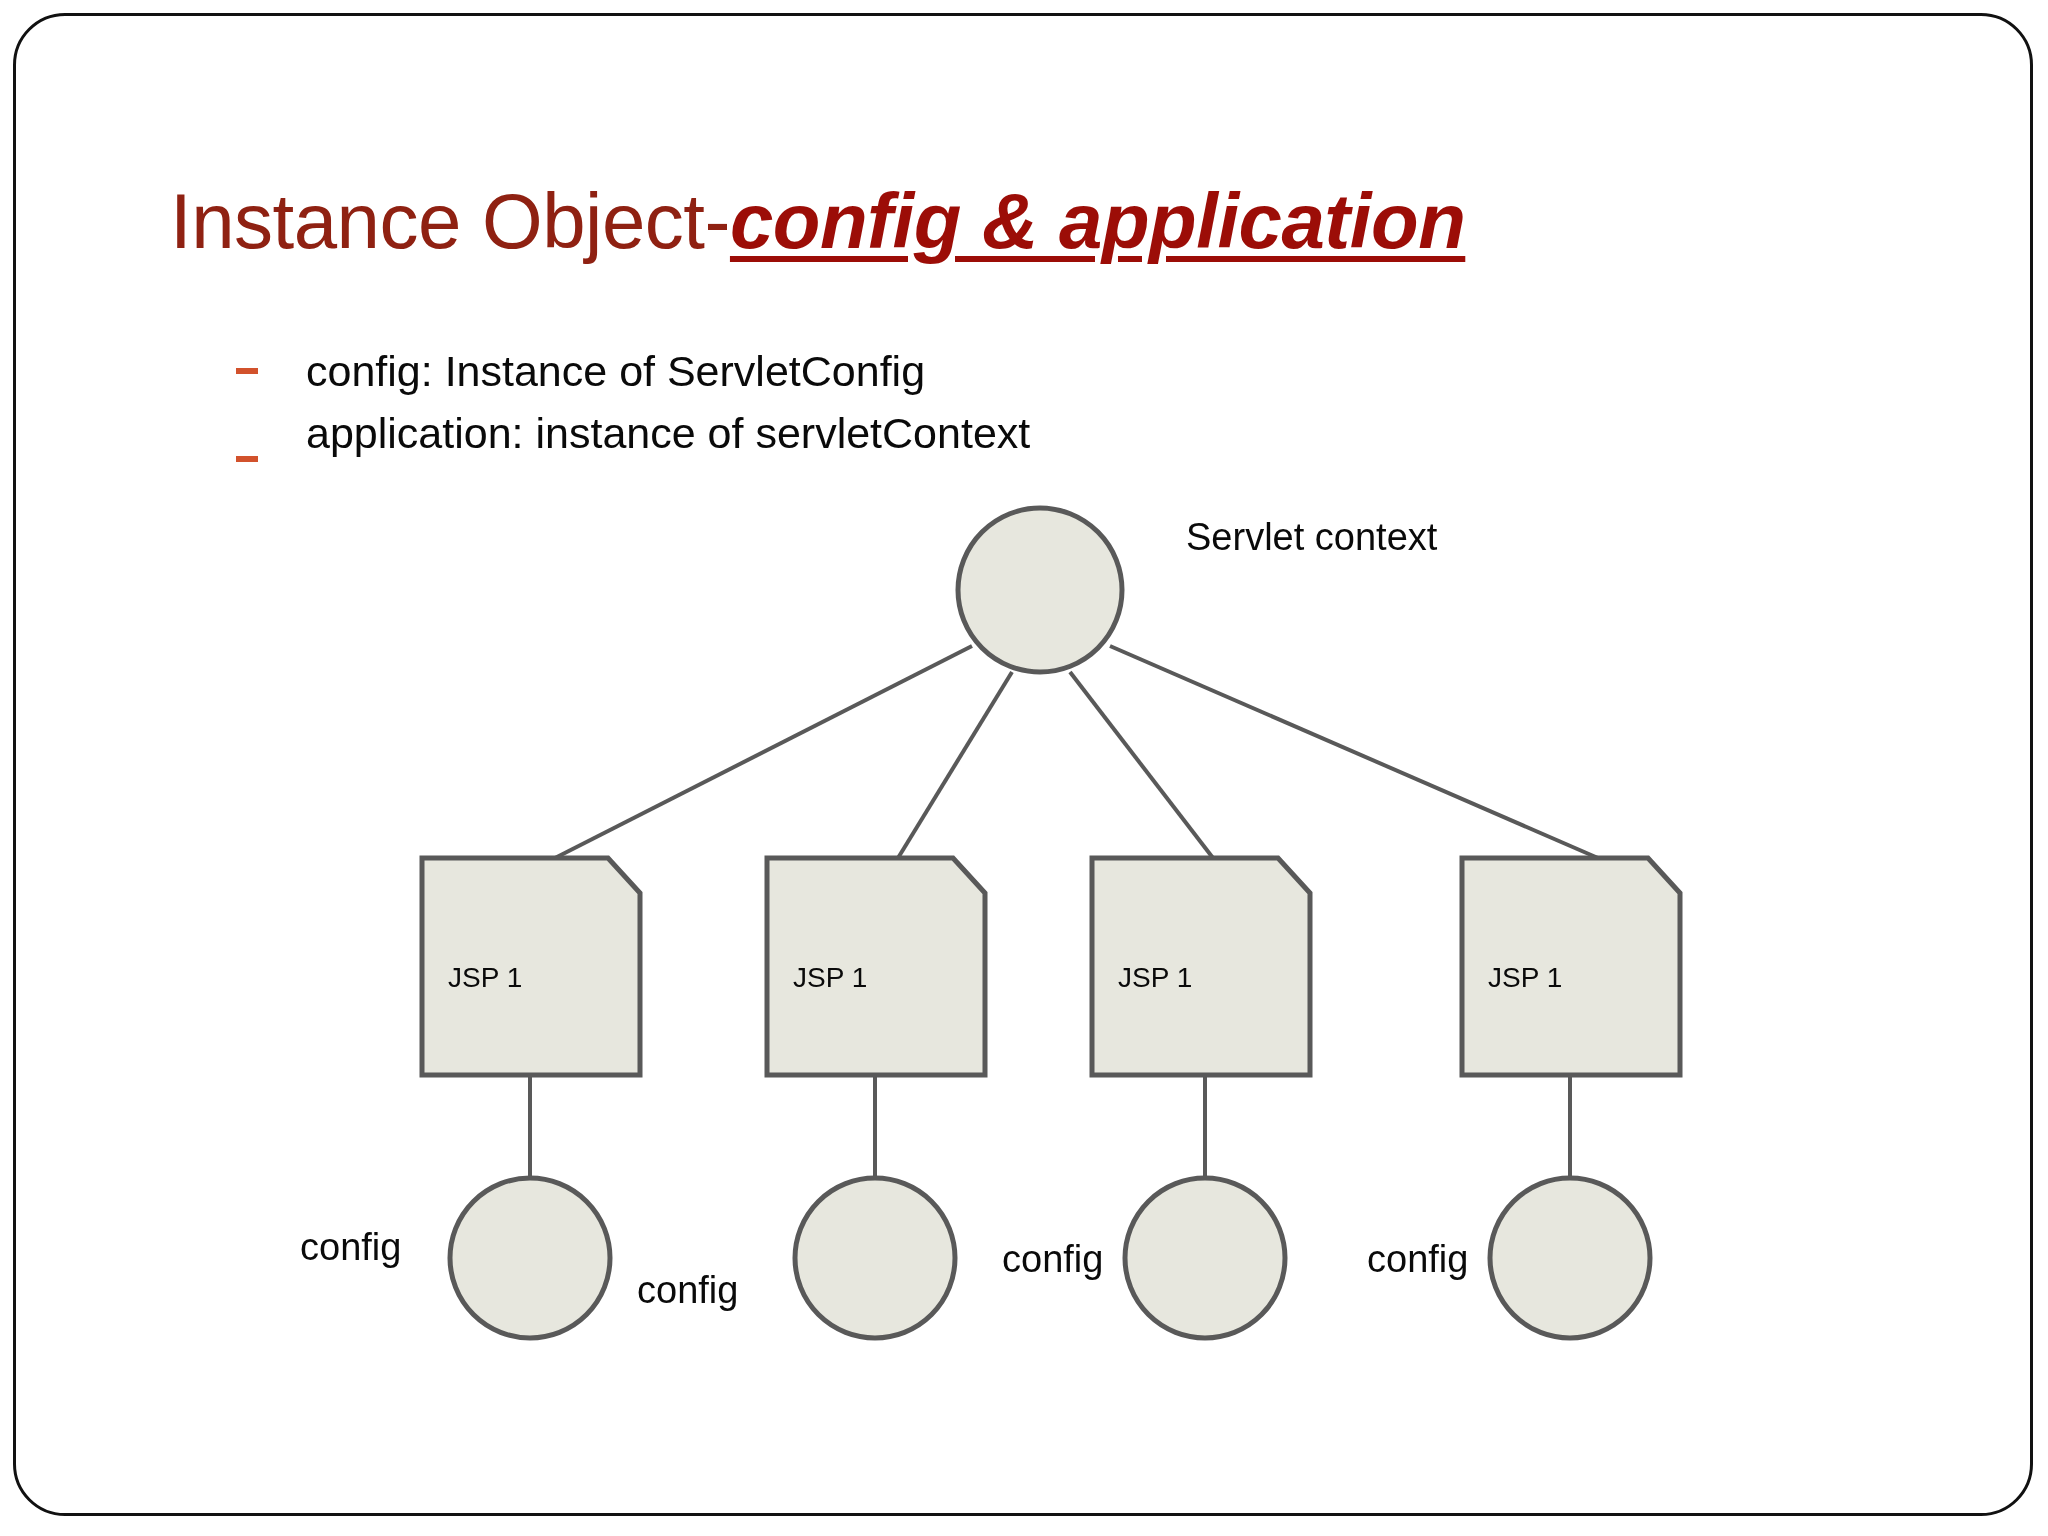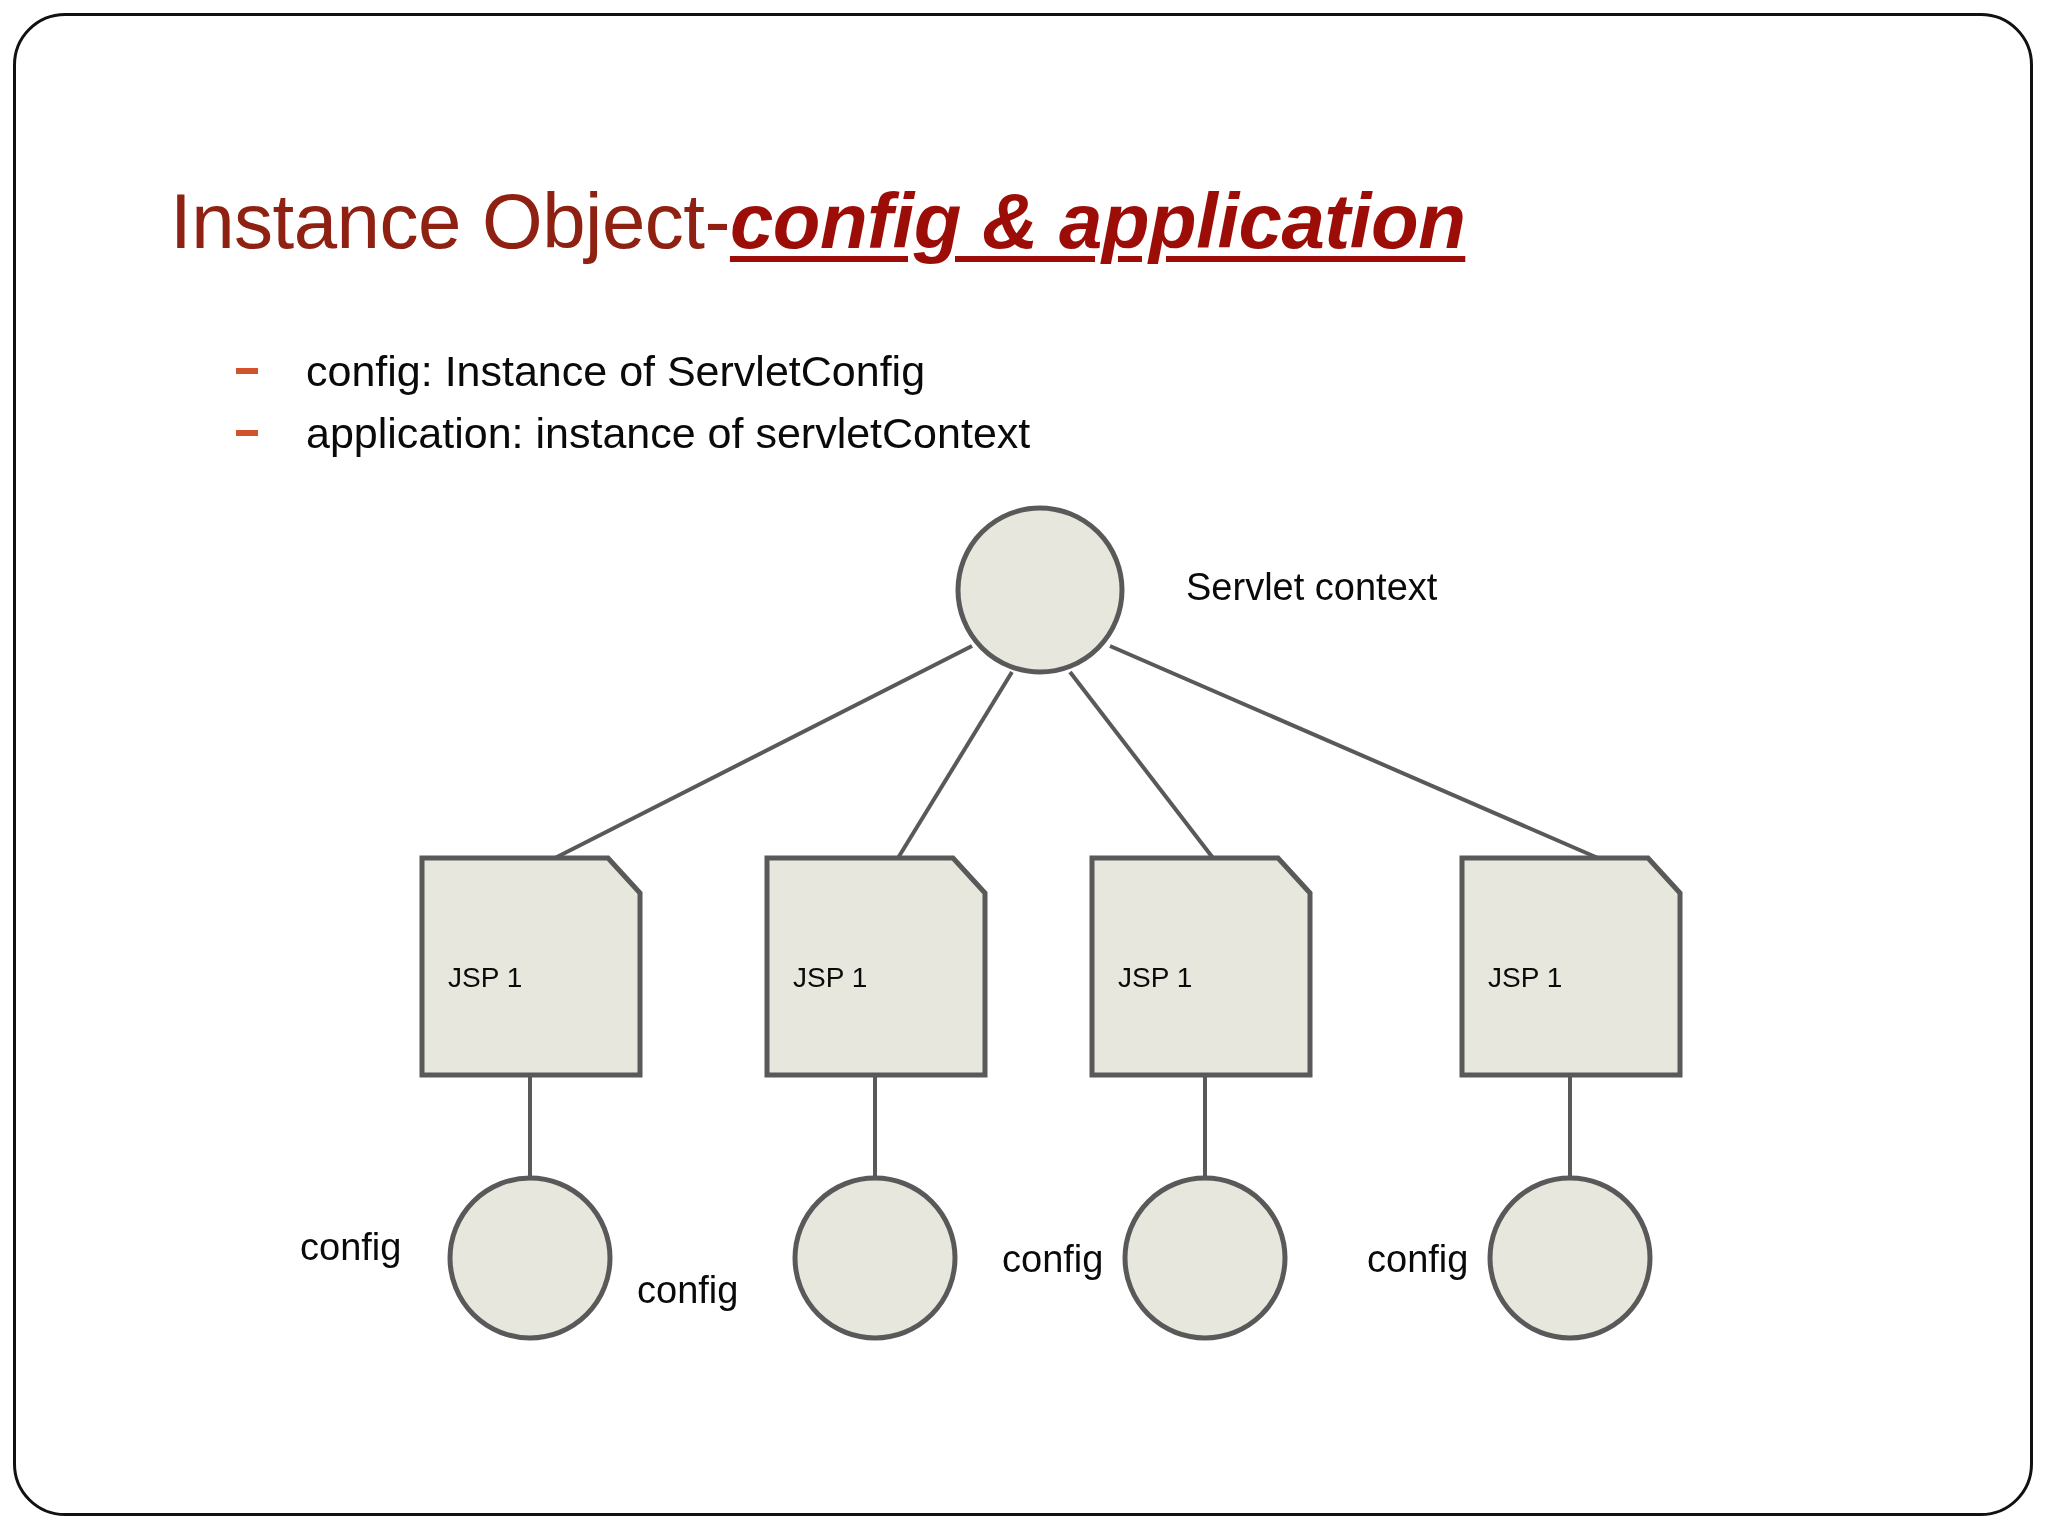--- a/index.html
+++ b/index.html
@@ -48,21 +48,21 @@
     text-underline-offset: 8px;
   }
   .bullet-row {
     position: absolute;
     left: 236px;
     height: 58px;
     display: flex;
     align-items: center;
   }
   #bullet-row-0 { top: 342px; }
-  #bullet-row-1 { top: 404px; }
+  #bullet-row-1 { top: 404px; align-items: flex-end; }
   .bullet-dash {
     width: 22px;
     height: 6px;
     background: #d2522c;
     margin-right: 48px;
     flex: none;
   }
   .bullet-text {
     font-size: 43px;
     color: #0a0a0a;
@@ -139,21 +139,21 @@
     </g>
 
     <g fill="#e7e7de" stroke="#595959" stroke-width="5">
       <circle cx="530" cy="1258" r="80"></circle>
       <circle cx="875" cy="1258" r="80"></circle>
       <circle cx="1205" cy="1258" r="80"></circle>
       <circle cx="1570" cy="1258" r="80"></circle>
     </g>
   </svg>
 
-  <div class="node-label" style="left:1186px; top:568px;">Servlet context</div>
+  <div class="node-label" style="left:1186px; top:518px;">Servlet context</div>
 
   <div class="jsp-label" style="left:448px; top:964px;">JSP 1</div>
   <div class="jsp-label" style="left:793px; top:964px;">JSP 1</div>
   <div class="jsp-label" style="left:1118px; top:964px;">JSP 1</div>
   <div class="jsp-label" style="left:1488px; top:964px;">JSP 1</div>
 
   <div class="node-label" style="left:300px; top:1228px;">config</div>
   <div class="node-label" style="left:637px; top:1271px;">config</div>
   <div class="node-label" style="left:1002px; top:1240px;">config</div>
   <div class="node-label" style="left:1367px; top:1240px;">config</div>

